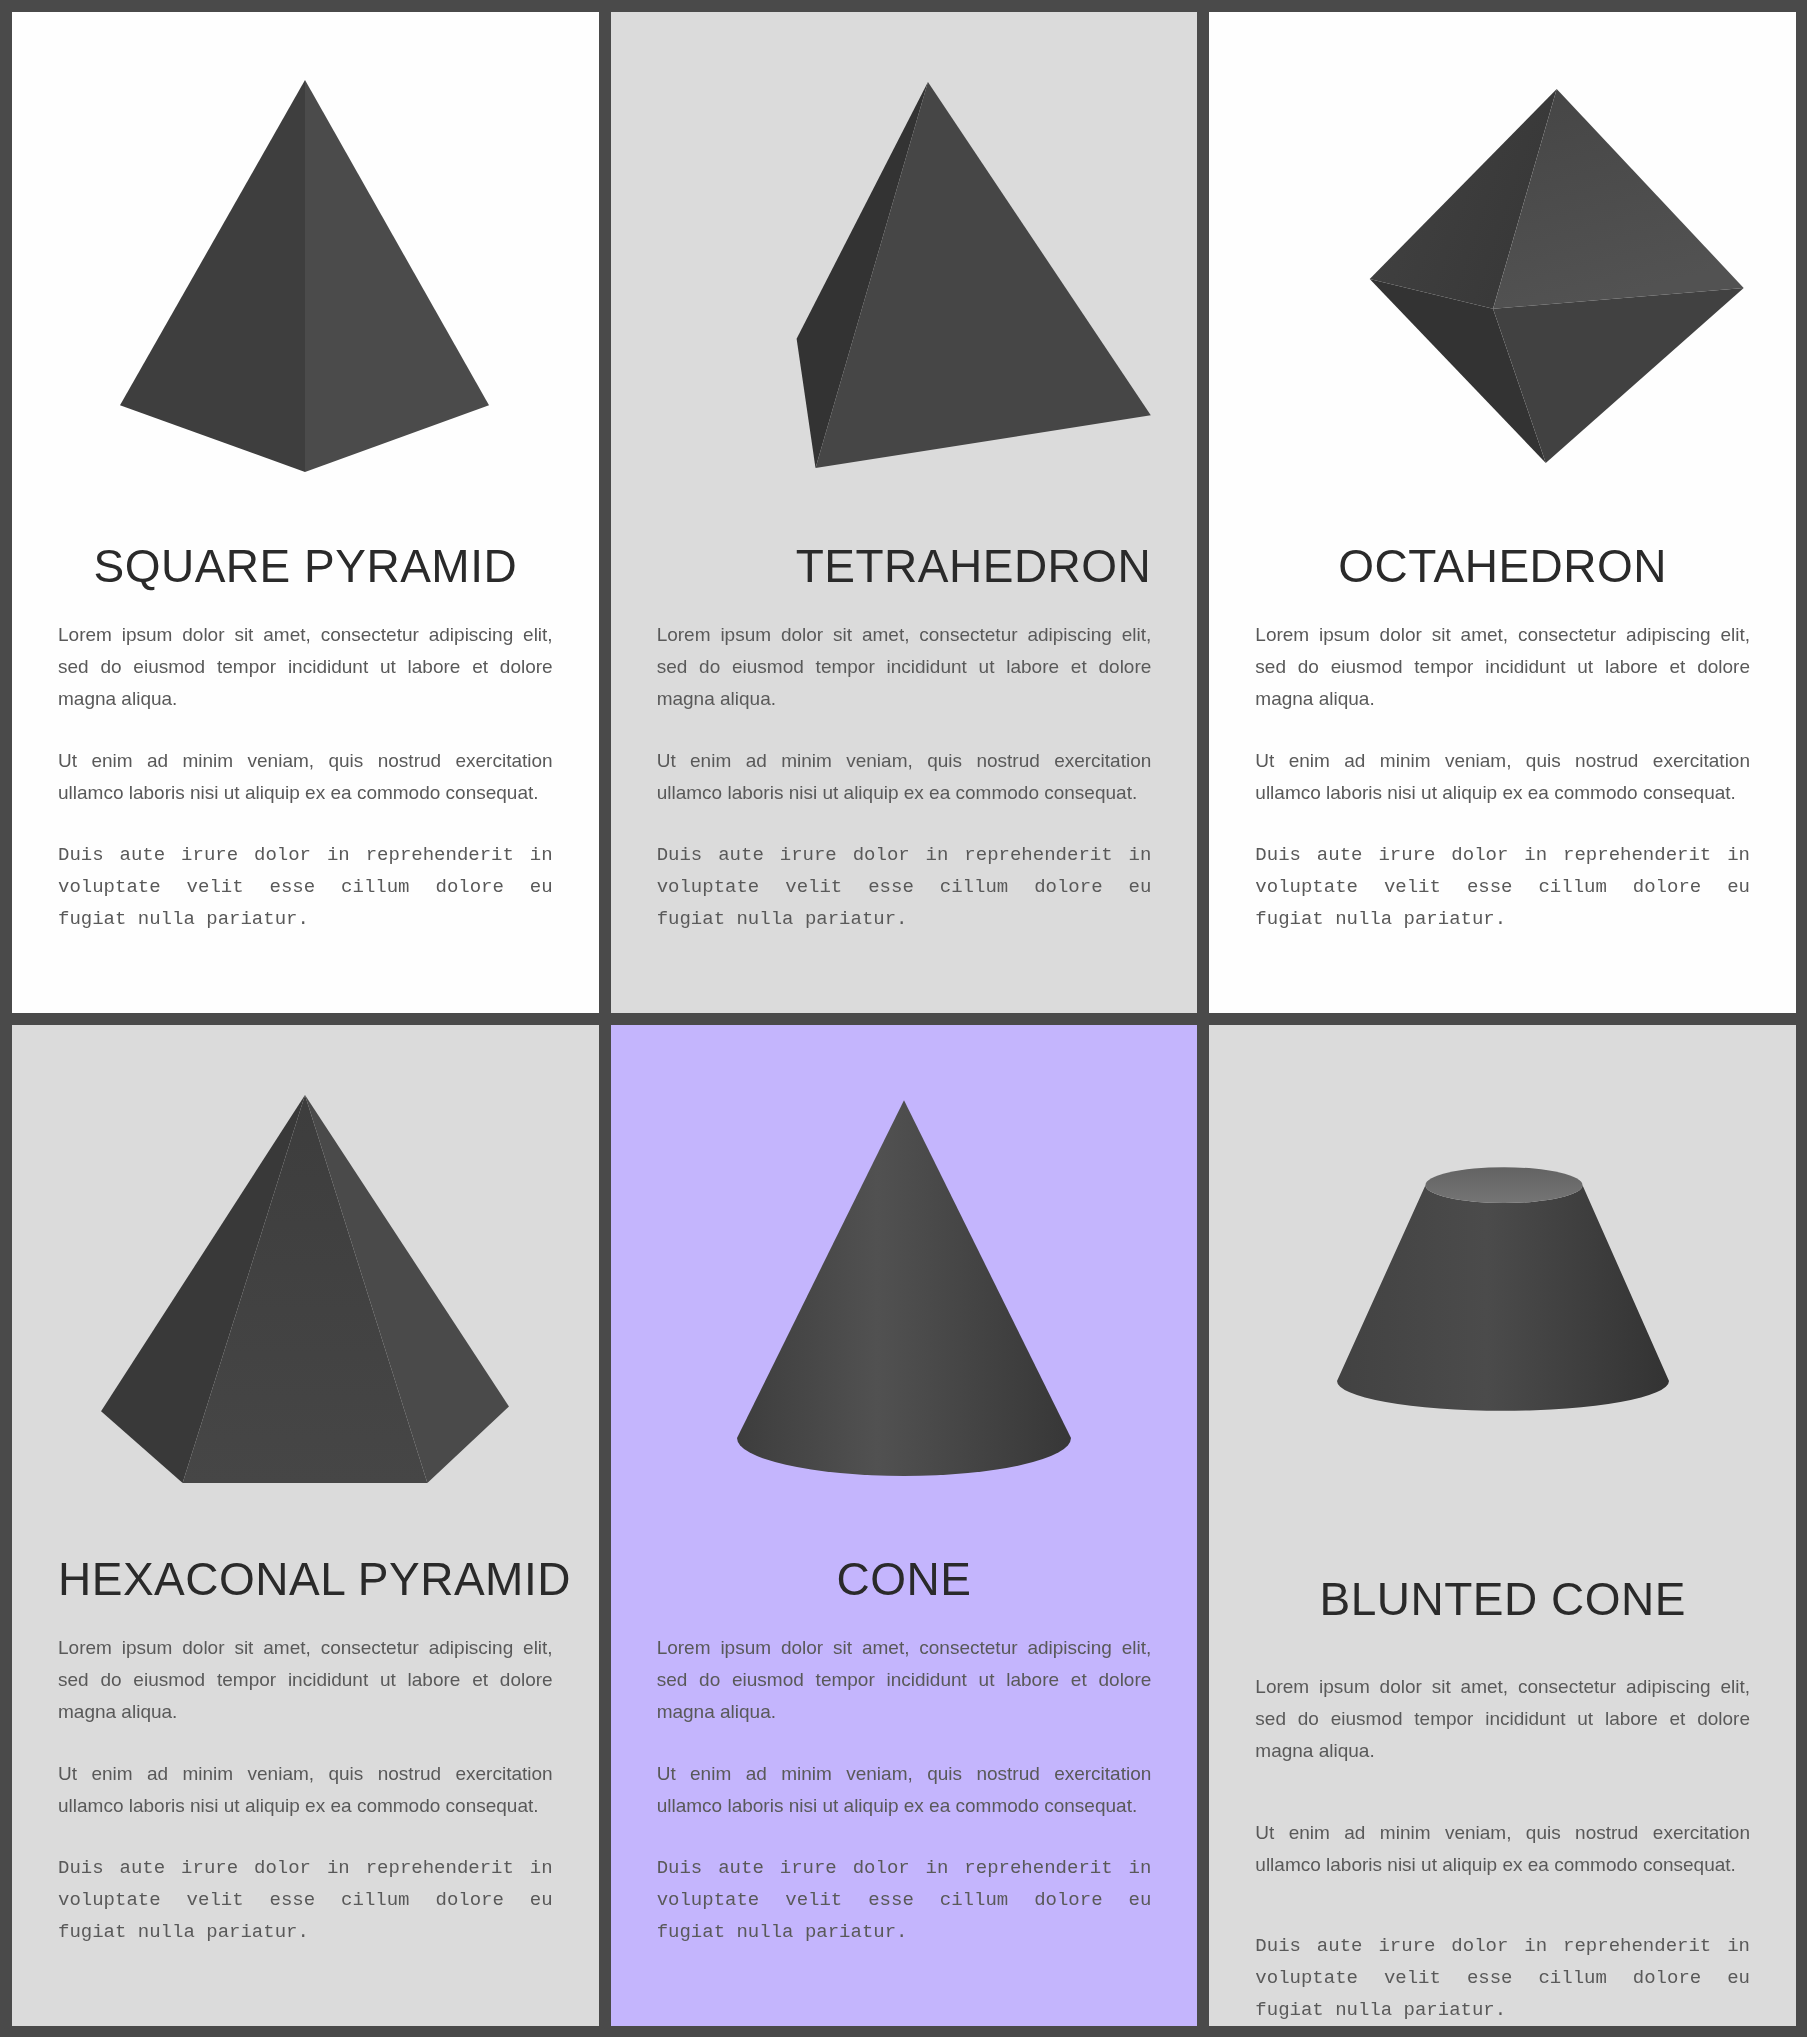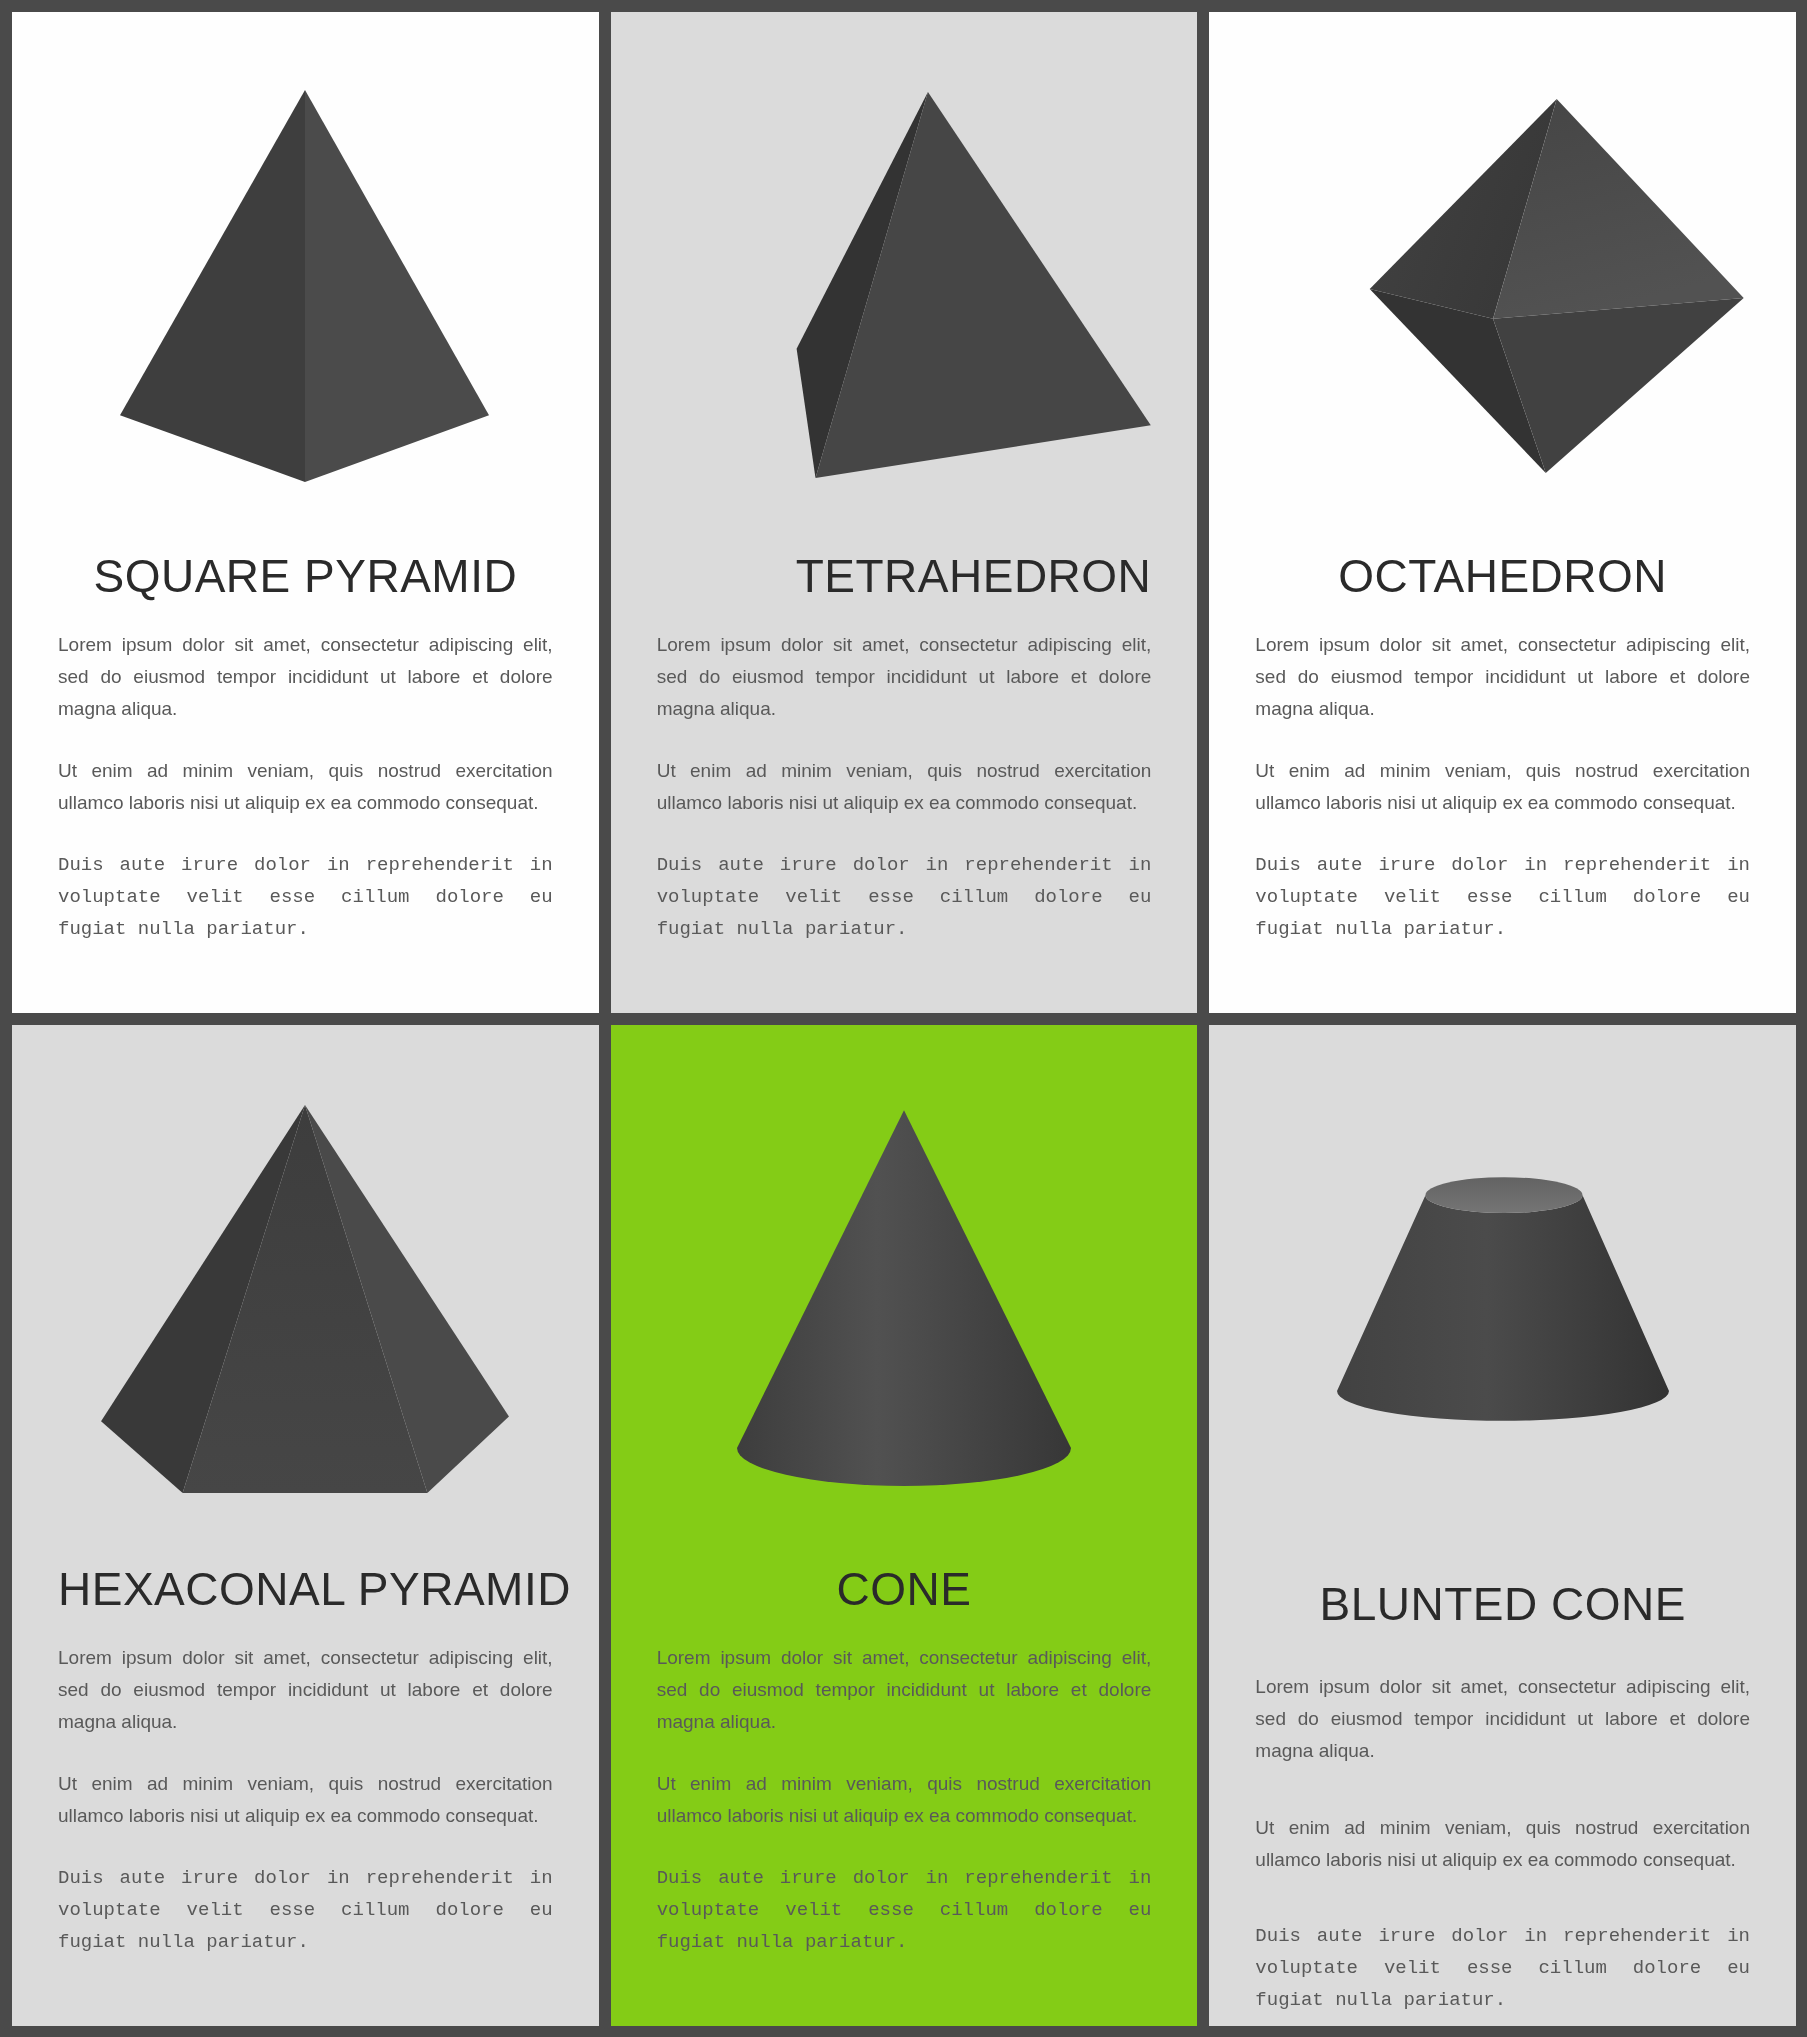--- a/index.html
+++ b/index.html
@@ -4,21 +4,21 @@
 <style>
   html,body{margin:0;padding:0;background:#ffffff;}
   .poster{
     width:1808px;height:2038px;box-sizing:border-box;
     background:#4a4a4a;padding:12px;
     display:grid;grid-template-columns:repeat(3,1fr);grid-template-rows:1fr 1fr;gap:12px;
     font-family:"Liberation Sans", sans-serif;
   }
   .card{
     box-sizing:border-box;overflow:hidden;
-    padding:10px 46px;display:flex;flex-direction:column;
+    padding:0 46px;display:flex;flex-direction:column;
   }
   .figure{
     height:527px;flex:none;
     display:flex;align-items:center;justify-content:center;
   }
   .figure svg{display:block;}
   .title{
     margin:0 0 26px 0;flex:none;
     font-size:46px;font-weight:400;letter-spacing:0.5px;
     color:#2a2a2a;text-align:center;white-space:nowrap;
@@ -99,21 +99,21 @@
         <polygon points="205,0 82,390 328,390" fill="url(#hexc)"></polygon>
         <polygon points="205,0 328,390 410,313" fill="#4a4a4a"></polygon>
       </svg>
     </div>
     <h2 class="title">HEXACONAL PYRAMID</h2>
     <p>Lorem ipsum dolor sit amet, consectetur adipiscing elit, sed do eiusmod tempor incididunt ut labore et dolore magna aliqua.</p>
     <p>Ut enim ad minim veniam, quis nostrud exercitation ullamco laboris nisi ut aliquip ex ea commodo consequat.</p>
     <p>Duis aute irure dolor in reprehenderit in voluptate velit esse cillum dolore eu fugiat nulla pariatur.</p>
   </section>
 
-  <section class="card" style="background: #84cc16;">
+  <section class="card" style="background: #c4b5fd;">
     <div class="figure">
       <svg width="334" height="378" viewBox="0 0 336 380">
         <defs>
           <linearGradient id="coneg" x1="0" y1="0" x2="1" y2="0">
             <stop offset="0" stop-color="#3d3d3d"></stop>
             <stop offset="0.42" stop-color="#515151"></stop>
             <stop offset="1" stop-color="#373737"></stop>
           </linearGradient>
         </defs>
         <path d="M168,0 L0,340 A168,38 0 0 0 336,340 Z" fill="url(#coneg)"></path>

